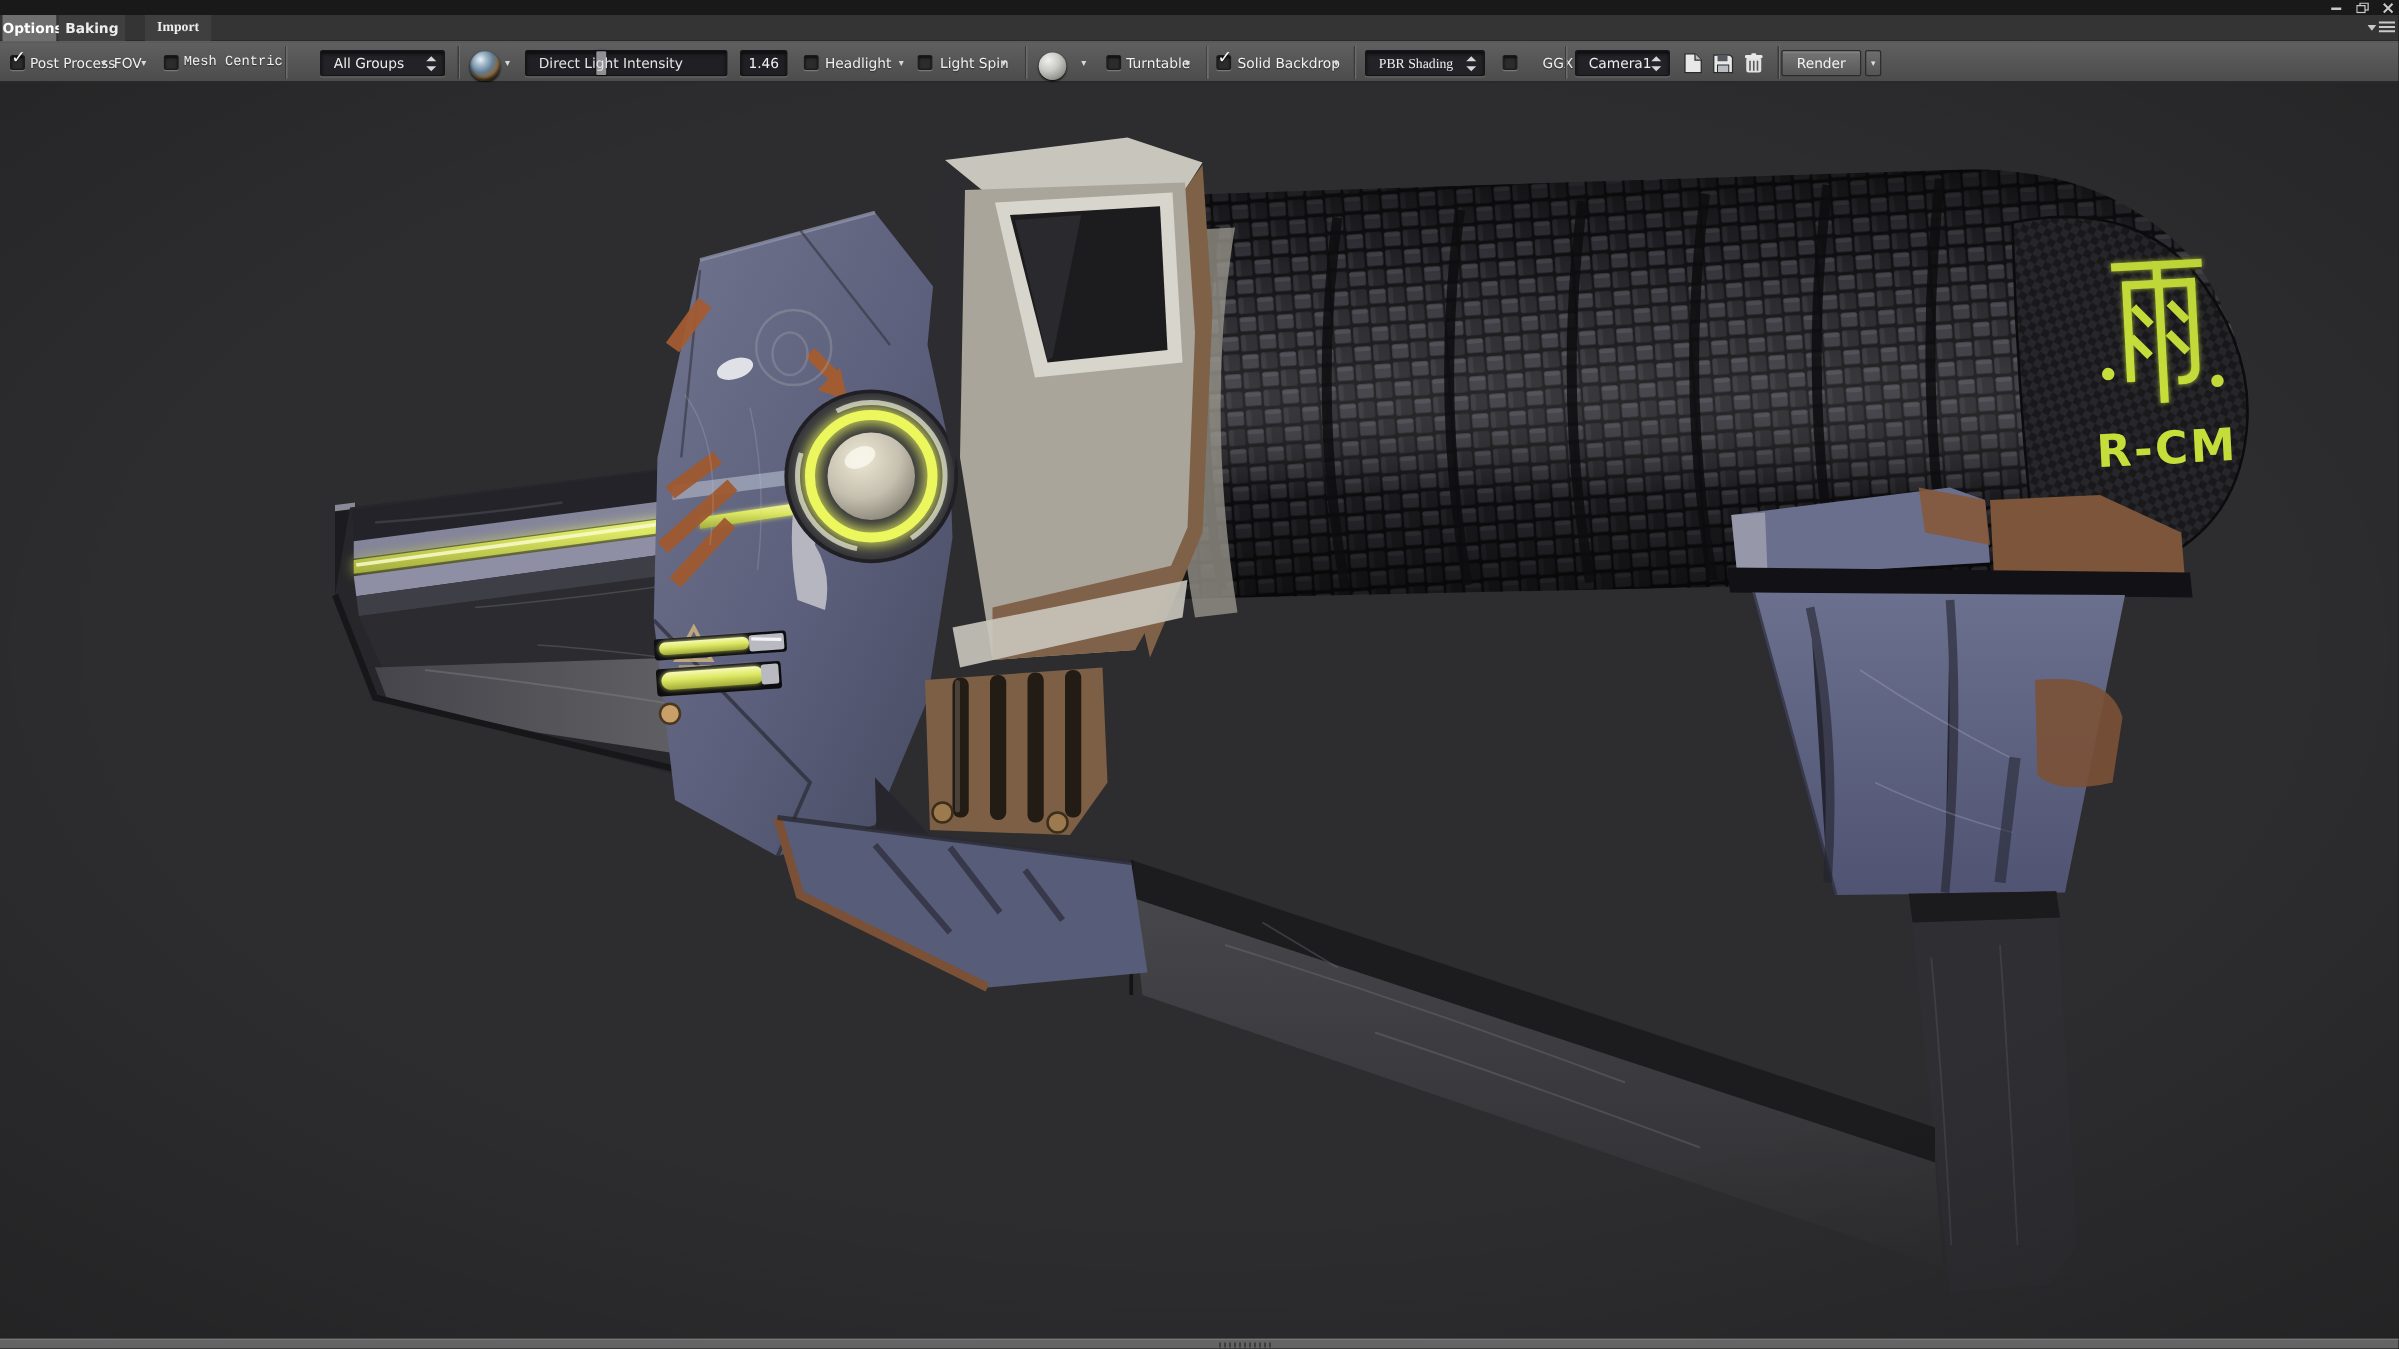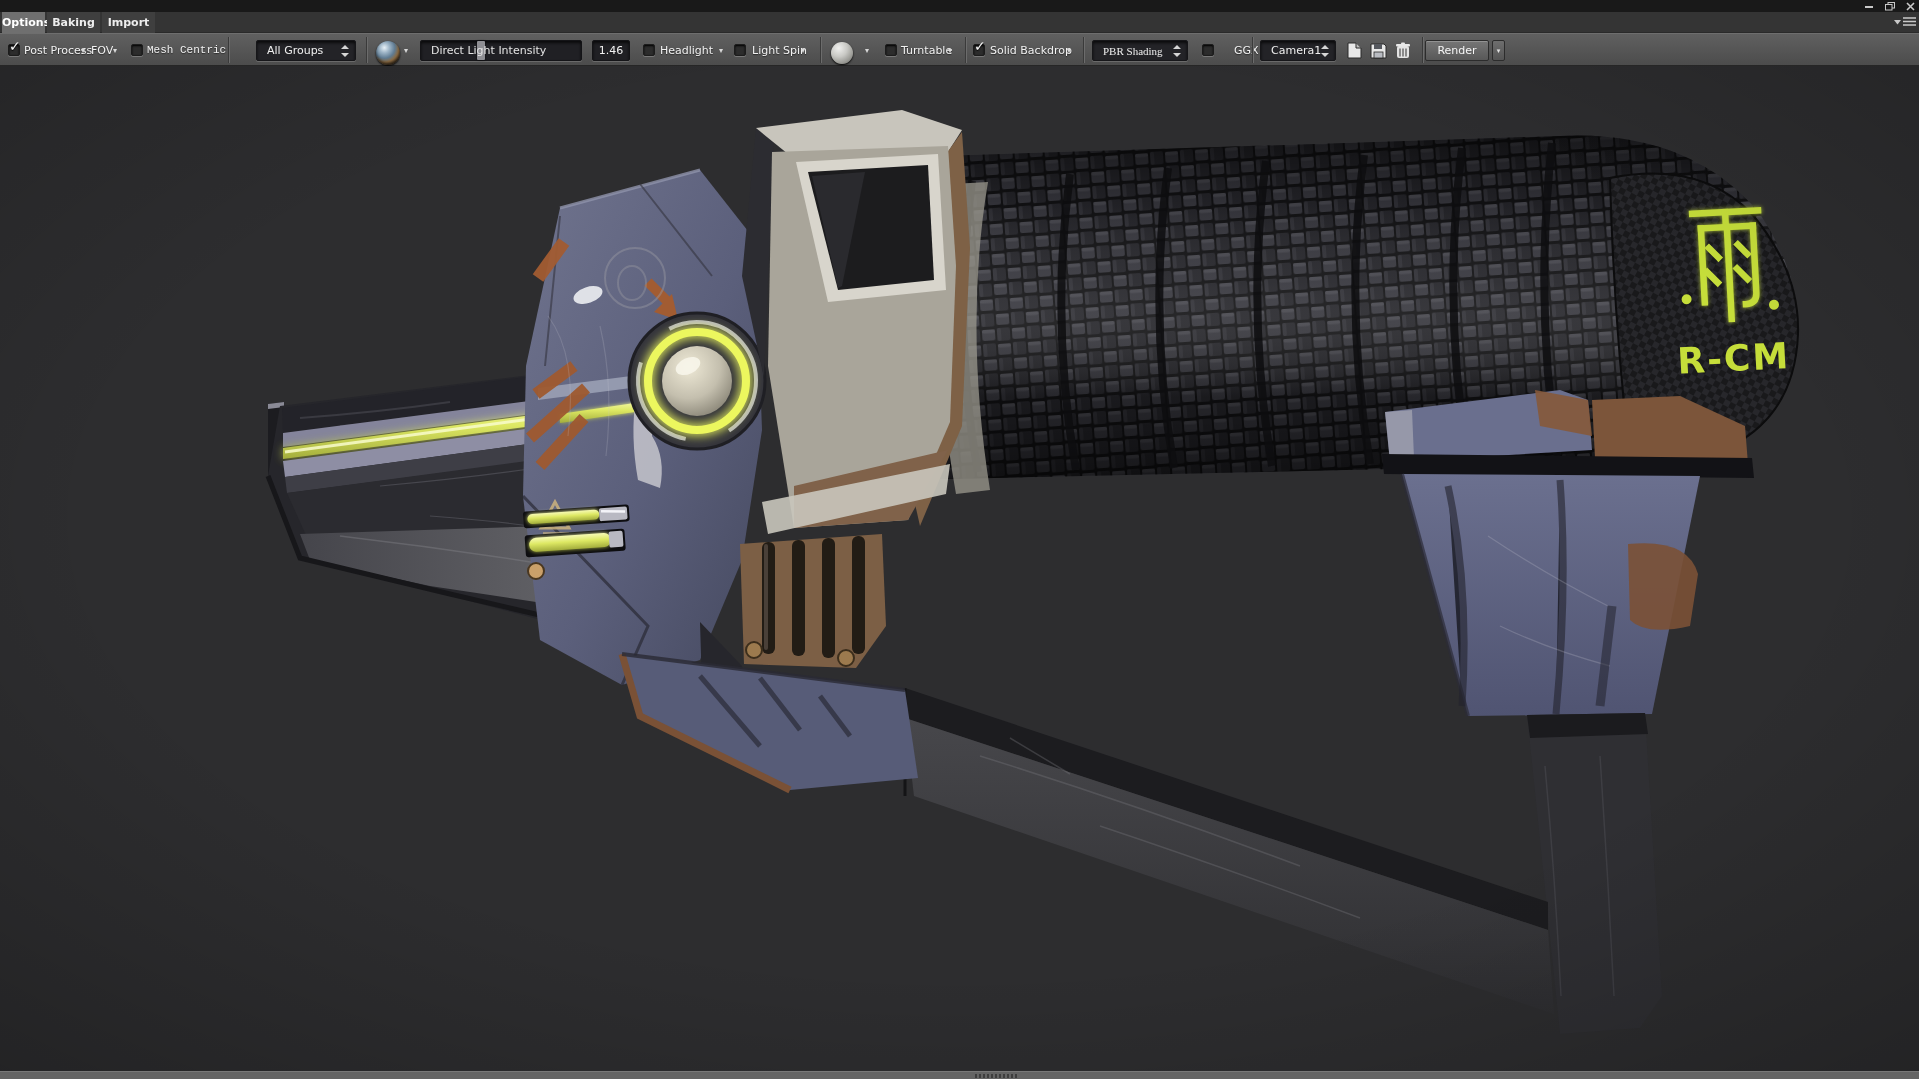--- a/index.html
+++ b/index.html
@@ -75,21 +75,21 @@
         </svg>
       <svg width="9" height="9">
           <path d="M1,1 L8,8 M8,1 L1,8" stroke="#c9c9c9" stroke-width="1.6"></path>
         </svg>
     </div>
   </div>
 
   <div class="tabbar">
     <div class="tab active" style="left:2px;width:43px;">Options</div>
     <div class="tab" style="left:47px;width:53px;">Baking</div>
-    <div class="tab" style="left:102px;width:53px;">Import</div>
+    <div class="tab" style="left:116px;width:53px;font-family:Liberation Serif, serif;">Import</div>
     <div class="tabmenu">
       <svg width="7" height="6">
           <path d="M0,1 L7,1 L3.5,5.5 Z" fill="#c9c9c9"></path>
         </svg>
       <svg width="13" height="11">
           <path d="M0,2 H13 M0,5.5 H13 M0,9 H13" stroke="#c9c9c9" stroke-width="1.6"></path>
         </svg>
     </div>
   </div>
 

